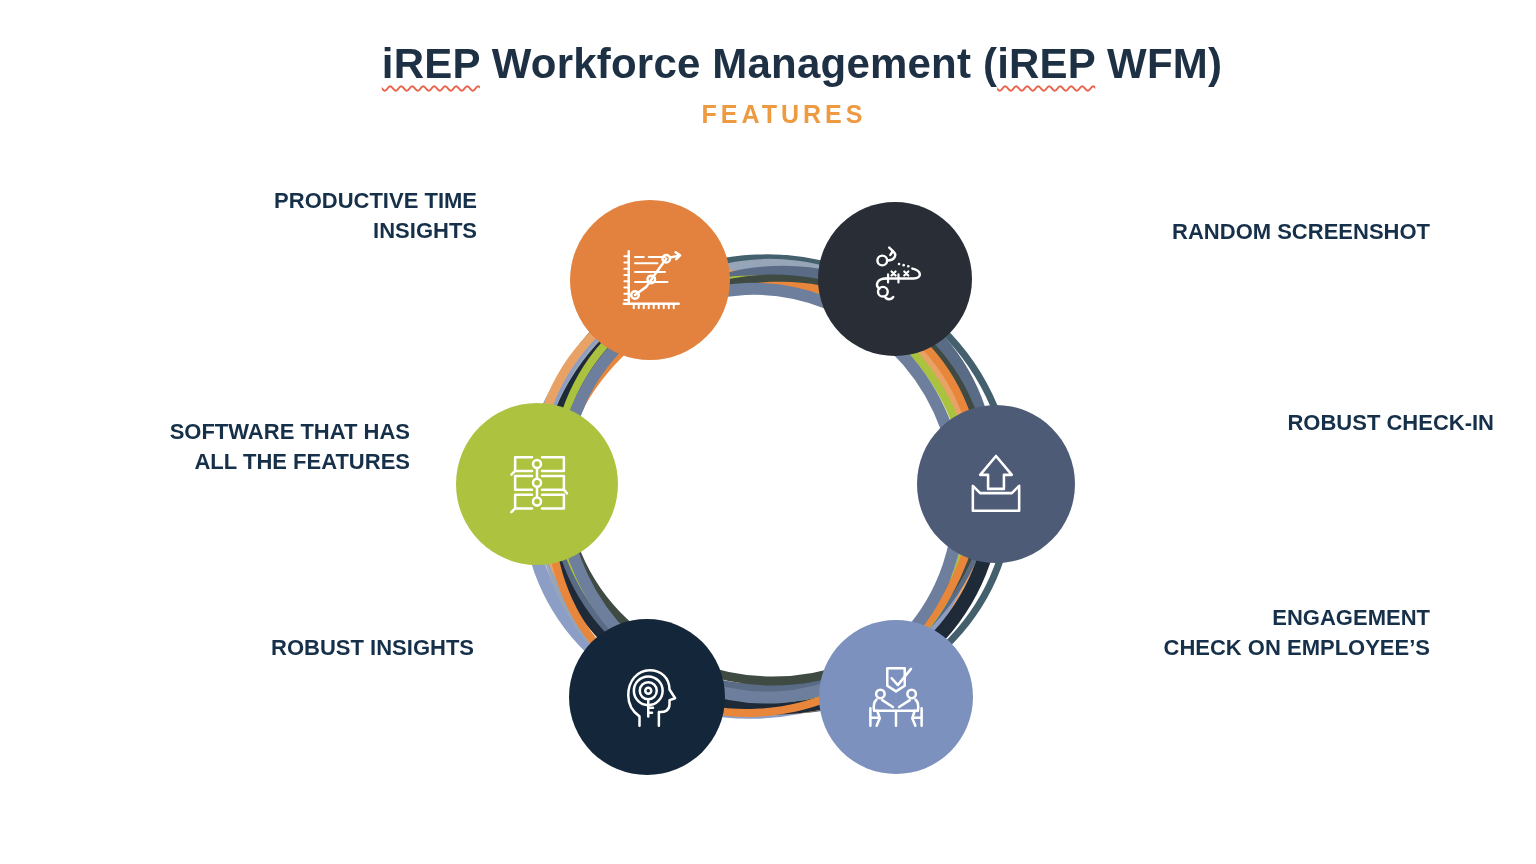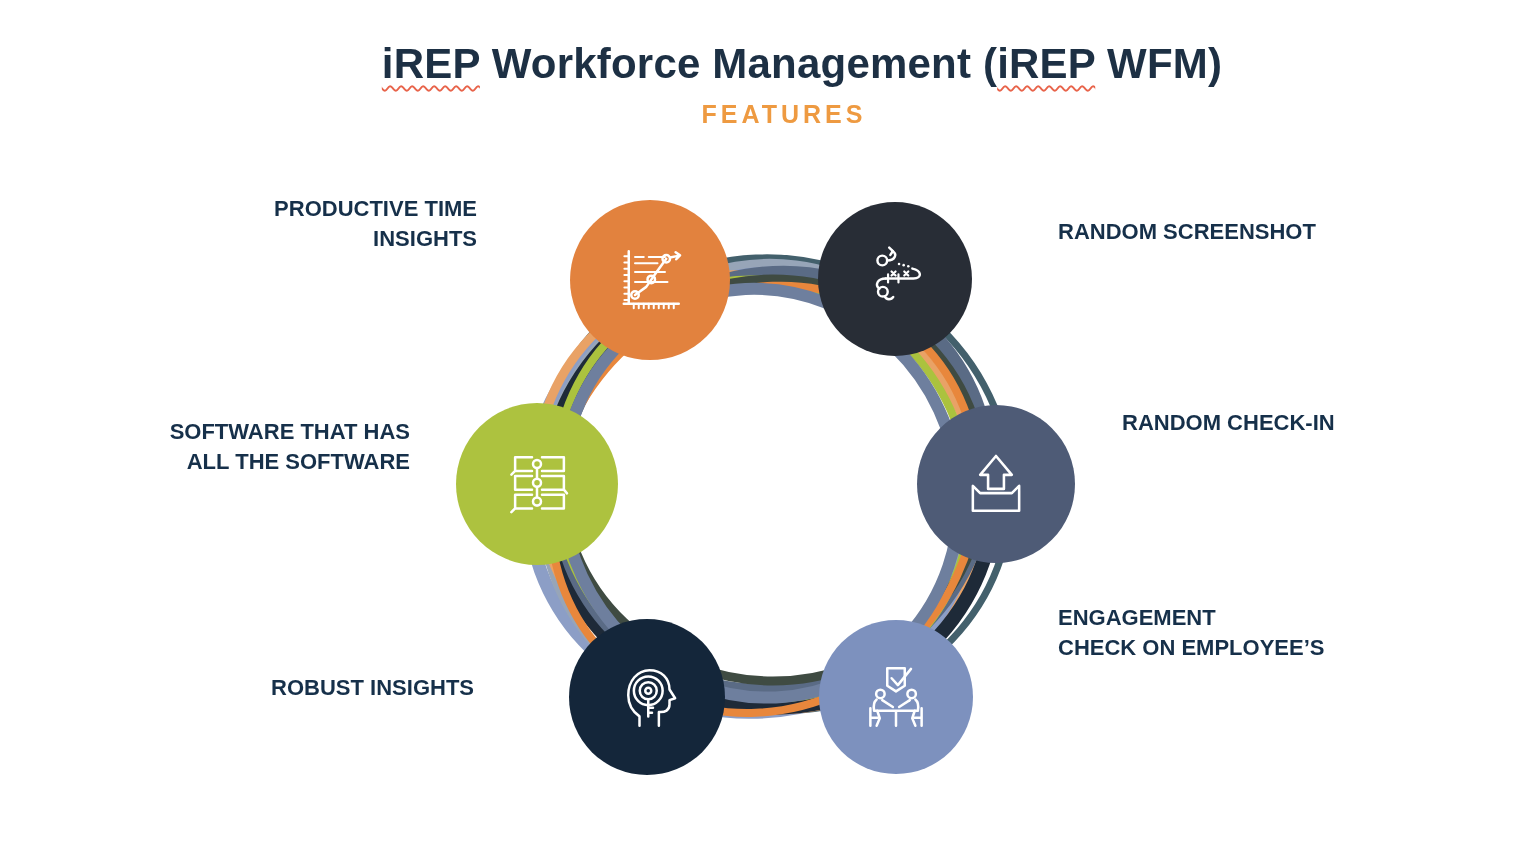--- a/index.html
+++ b/index.html
@@ -40,26 +40,26 @@
   .node-3 { left:819px; top:620px; width:154px; height:154px; }
   .node-4 { left:569px; top:619px; width:156px; height:156px; }
   .node-5 { left:456px; top:403px; width:162px; height:162px; }
   
   .label {
     position:absolute; font-size:22px; font-weight:700; color:#16304a;
     line-height:30px; width:330px;
   }
   .label span { display:block; }
   .label-right { text-align:right; }
-  .label-left  { text-align:left; }
-  .label-0 { left:147px;  top:186px;margin-top:8px; }
+  .label-left  { text-align:right;margin-left:42px; }
+  .label-0 { left:147px;  top:186px; }
   .label-1 { left:1058px; top:217px; }
   .label-2 { left:1122px; top:408px; }
   .label-3 { left:1058px; top:603px; }
-  .label-4 { left:144px;  top:633px;margin-top:40px; }
+  .label-4 { left:144px;  top:633px; }
   .label-5 { left:80px;   top:417px; }
 </style>
 </head>
 <body>
 
 <div class="canvas">
 
   <h1 class="title"><span class="squiggle">iREP</span><span> Workforce Management (</span><span class="squiggle">iREP</span><span> WFM)</span></h1>
   <div class="subtitle">FEATURES</div>
 
@@ -174,28 +174,28 @@
 
   <div class="label label-right label-0">
     <span>PRODUCTIVE TIME</span>
     <span>INSIGHTS</span>
   </div>
   <div class="label label-left label-1">
     <span>RANDOM SCREENSHOT</span>
     <span></span>
   </div>
   <div class="label label-left label-2">
-    <span>RANDOM CHECK-IN</span>
+    <span>ROBUST CHECK-IN</span>
   </div>
   <div class="label label-left label-3">
     <span>ENGAGEMENT</span>
     <span>CHECK ON EMPLOYEE’S</span>
   </div>
   <div class="label label-right label-4">
     <span>ROBUST INSIGHTS</span>
     <span></span>
   </div>
   <div class="label label-right label-5">
     <span>SOFTWARE THAT HAS</span>
-    <span>ALL THE SOFTWARE</span>
+    <span>ALL THE FEATURES</span>
   </div>
 
 </div>
 
 </body></html>

